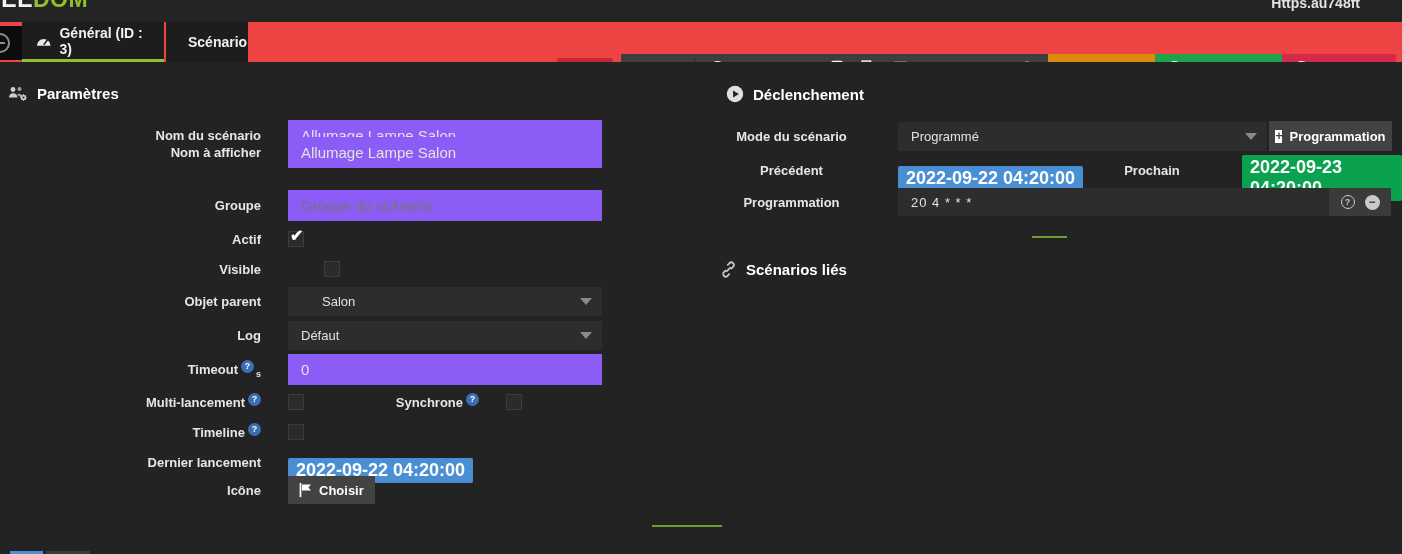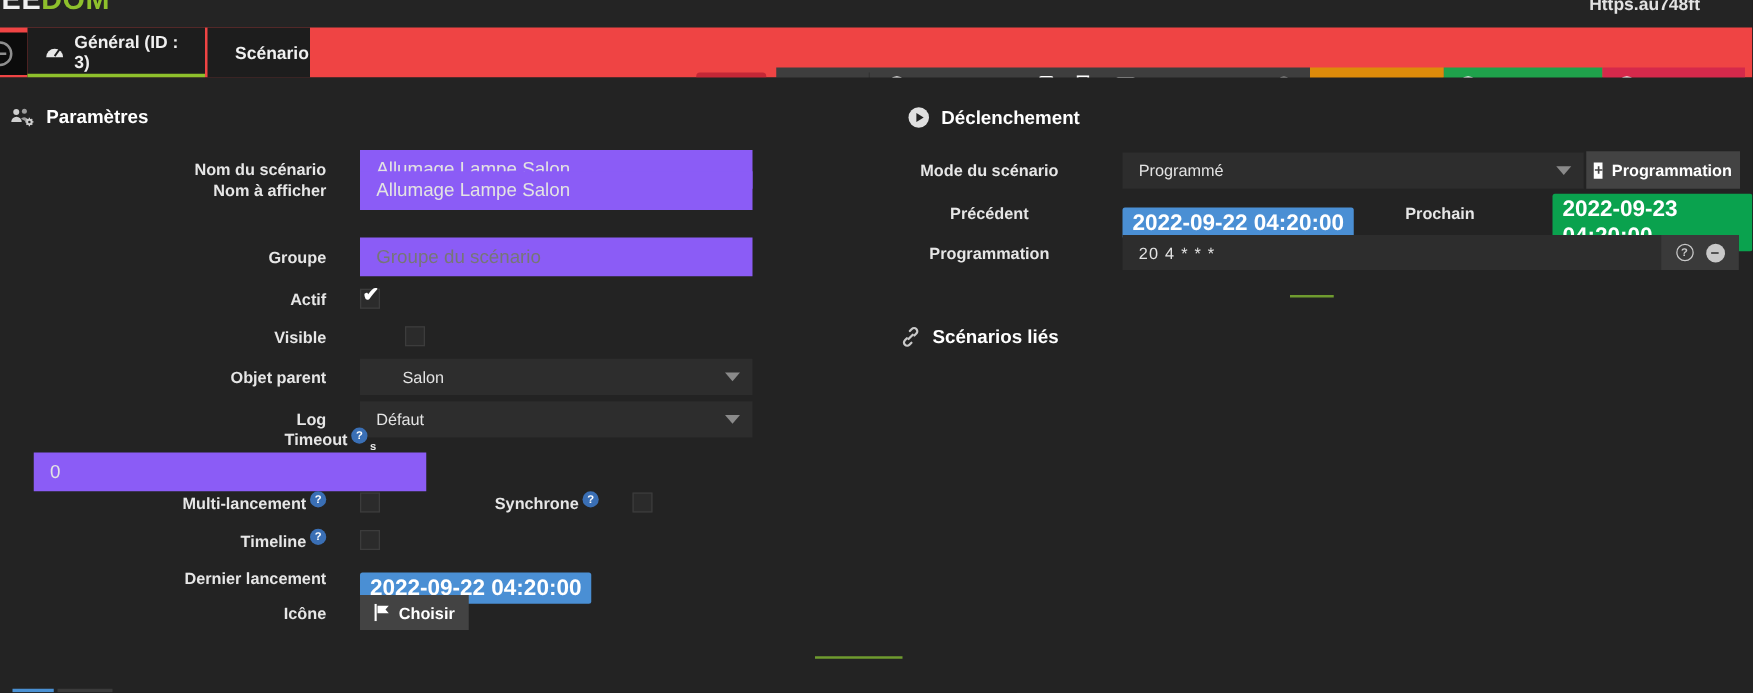--- a/index.html
+++ b/index.html
@@ -265,21 +265,21 @@
     </div>
 
     <div class="frow" style="top:259px;">
       <div class="flabel">Log</div>
       <div class="tselect fctrl">
         <span>Défaut</span>
         <span class="caret"></span>
       </div>
     </div>
 
-    <div class="frow" style="top:280px;flex-direction:column;">
+    <div class="frow" style="top:292px;">
       <div class="flabel"><span>Timeout</span><span class="help">?</span><span class="sub-s">s</span></div>
       <input class="tinput fctrl" value="0" style="">
     </div>
 
     <div class="frow" style="top:331px; height:18px;">
       <div class="flabel"><span>Multi-lancement</span><span class="help">?</span></div>
       <div class="cbox fctrl"></div>
       <div class="flabel" style="width:175px;"><span>Synchrone</span><span class="help">?</span></div>
       <div class="cbox fctrl"></div>
     </div>

